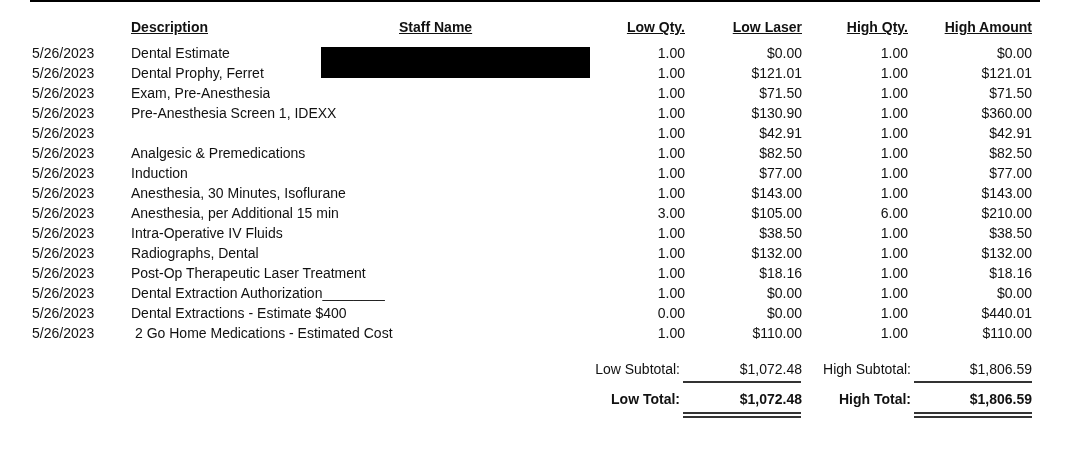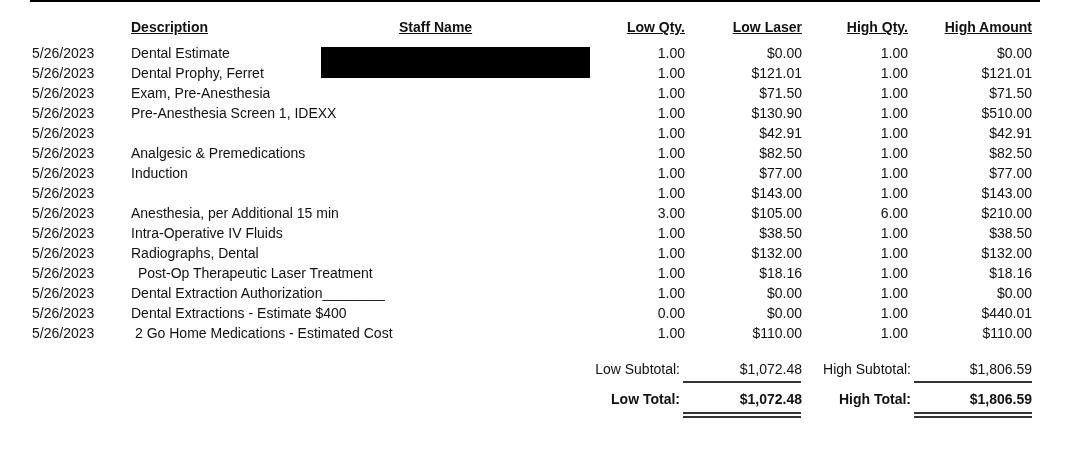--- a/index.html
+++ b/index.html
@@ -52,21 +52,21 @@
       <span class="cell r" style="right:278px;">$71.50</span>
       <span class="cell r" style="right:172px;">1.00</span>
       <span class="cell r" style="right:48px;">$71.50</span>
     </div>
     <div class="row" style="top: 103px;">
       <span class="cell " style="left:32px;">5/26/2023</span>
       <span class="cell desc" style="left:131px;">Pre-Anesthesia Screen 1, IDEXX</span>
       <span class="cell r" style="right:395px;">1.00</span>
       <span class="cell r" style="right:278px;">$130.90</span>
       <span class="cell r" style="right:172px;">1.00</span>
-      <span class="cell r" style="right:48px;">$510.00</span>
+      <span class="cell r" style="right:48px;">$360.00</span>
     </div>
     <div class="row" style="top: 123px;">
       <span class="cell " style="left:32px;">5/26/2023</span>
       <span class="cell r" style="right:395px;">1.00</span>
       <span class="cell r" style="right:278px;">$42.91</span>
       <span class="cell r" style="right:172px;">1.00</span>
       <span class="cell r" style="right:48px;">$42.91</span>
     </div>
     <div class="row" style="top: 143px;">
       <span class="cell " style="left:32px;">5/26/2023</span>
@@ -79,20 +79,21 @@
     <div class="row" style="top: 163px;">
       <span class="cell " style="left:32px;">5/26/2023</span>
       <span class="cell desc" style="left:131px;">Induction</span>
       <span class="cell r" style="right:395px;">1.00</span>
       <span class="cell r" style="right:278px;">$77.00</span>
       <span class="cell r" style="right:172px;">1.00</span>
       <span class="cell r" style="right:48px;">$77.00</span>
     </div>
     <div class="row" style="top: 183px;">
       <span class="cell " style="left:32px;">5/26/2023</span>
+      <span class="cell desc" style="left:131px;">Anesthesia, 30 Minutes, Isoflurane</span>
       <span class="cell r" style="right:395px;">1.00</span>
       <span class="cell r" style="right:278px;">$143.00</span>
       <span class="cell r" style="right:172px;">1.00</span>
       <span class="cell r" style="right:48px;">$143.00</span>
     </div>
     <div class="row" style="top: 203px;">
       <span class="cell " style="left:32px;">5/26/2023</span>
       <span class="cell desc" style="left:131px;">Anesthesia, per Additional 15 min</span>
       <span class="cell r" style="right:395px;">3.00</span>
       <span class="cell r" style="right:278px;">$105.00</span>
@@ -110,21 +111,21 @@
     <div class="row" style="top: 243px;">
       <span class="cell " style="left:32px;">5/26/2023</span>
       <span class="cell desc" style="left:131px;">Radiographs, Dental</span>
       <span class="cell r" style="right:395px;">1.00</span>
       <span class="cell r" style="right:278px;">$132.00</span>
       <span class="cell r" style="right:172px;">1.00</span>
       <span class="cell r" style="right:48px;">$132.00</span>
     </div>
     <div class="row" style="top: 263px;">
       <span class="cell " style="left:32px;">5/26/2023</span>
-      <span class="cell desc" style="left:138px;">Post-Op Therapeutic Laser Treatment</span>
+      <span class="cell desc" style="left:131px;">Post-Op Therapeutic Laser Treatment</span>
       <span class="cell r" style="right:395px;">1.00</span>
       <span class="cell r" style="right:278px;">$18.16</span>
       <span class="cell r" style="right:172px;">1.00</span>
       <span class="cell r" style="right:48px;">$18.16</span>
     </div>
     <div class="row" style="top: 283px;">
       <span class="cell " style="left:32px;">5/26/2023</span>
       <span class="cell desc" style="left:131px;">Dental Extraction Authorization________</span>
       <span class="cell r" style="right:395px;">1.00</span>
       <span class="cell r" style="right:278px;">$0.00</span>

